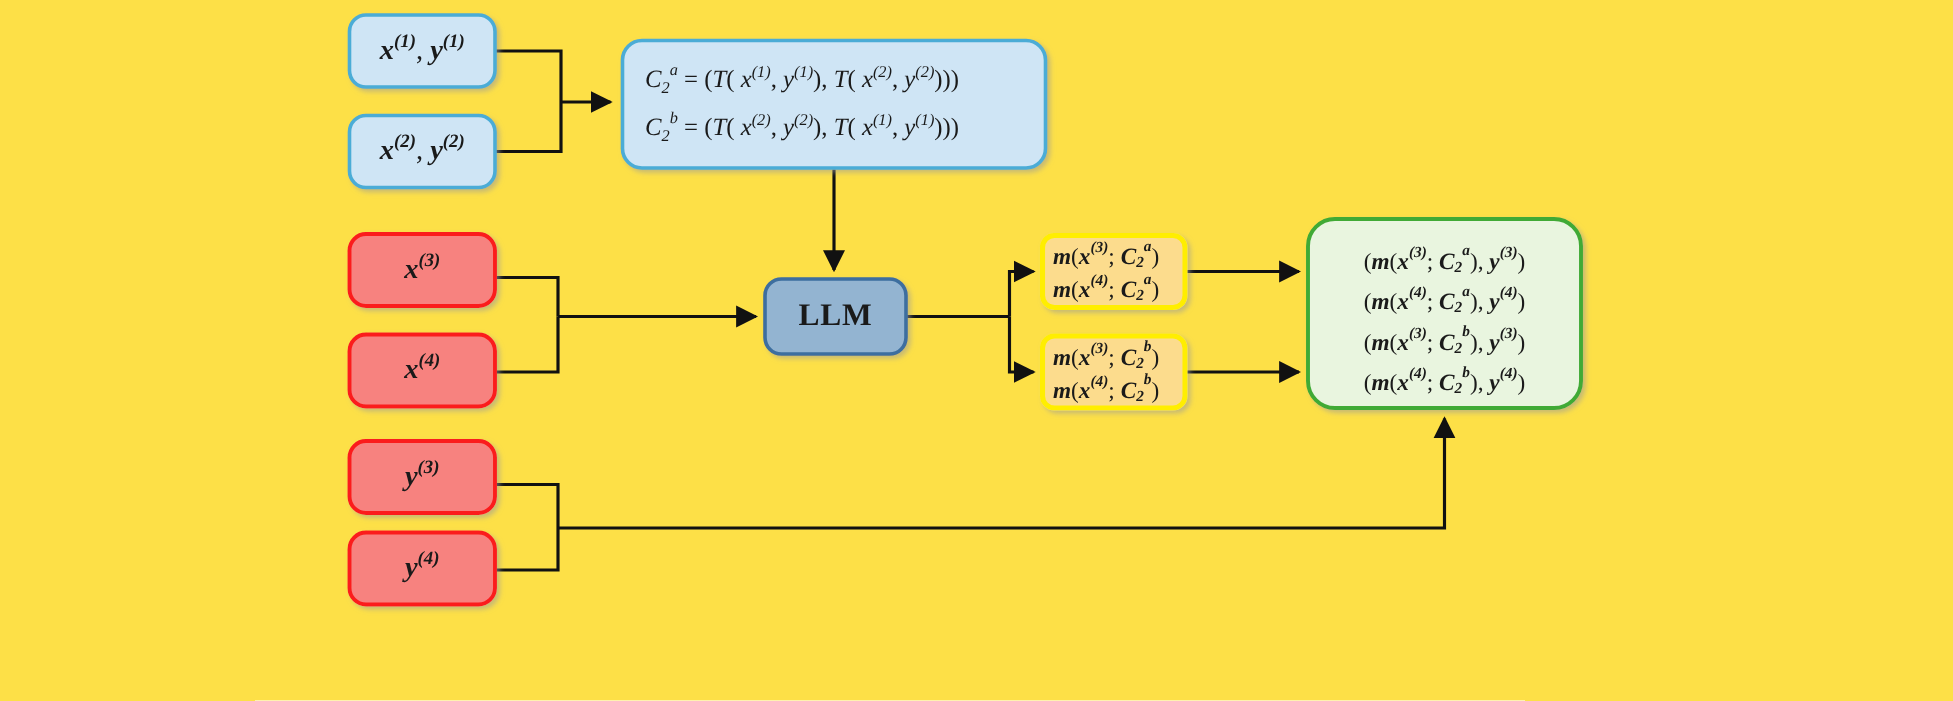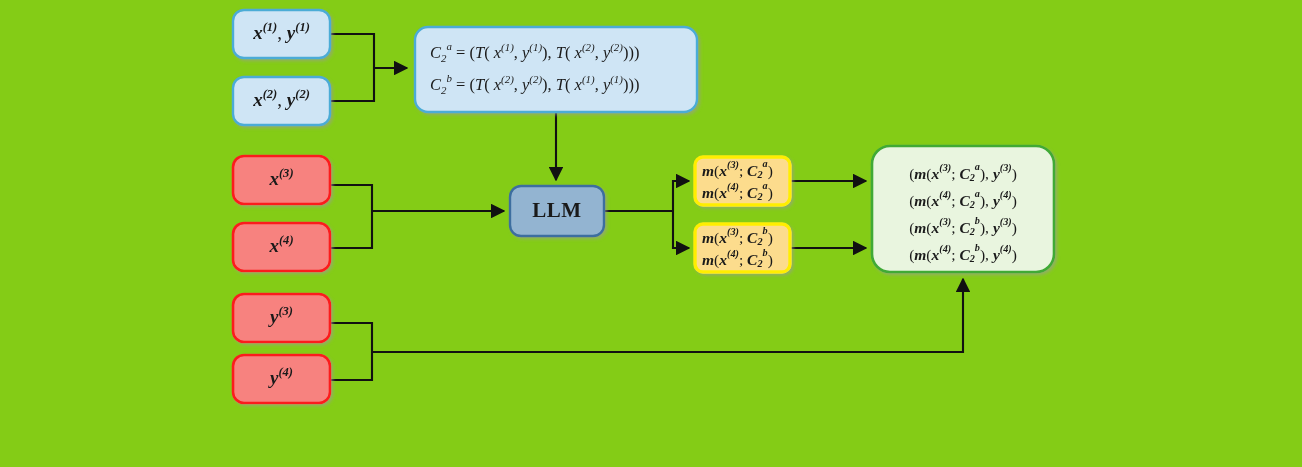--- a/index.html
+++ b/index.html
@@ -10,21 +10,21 @@
   body {
     width: 1302px;
     height: 467px;
     font-family: "Liberation Serif", serif;
     overflow: hidden;
   }
   #diagram-root {
     position: relative;
     width: 1302px;
     height: 467px;
-    background: #84cc16;
+    background: #fde047;
   }
   svg#flow {
     display: block;
     width: 1302px;
     height: 467px;
   }
   .node-text {
     font-family: "Liberation Serif", serif;
     fill: #1a1a1a;
     dominant-baseline: middle;

